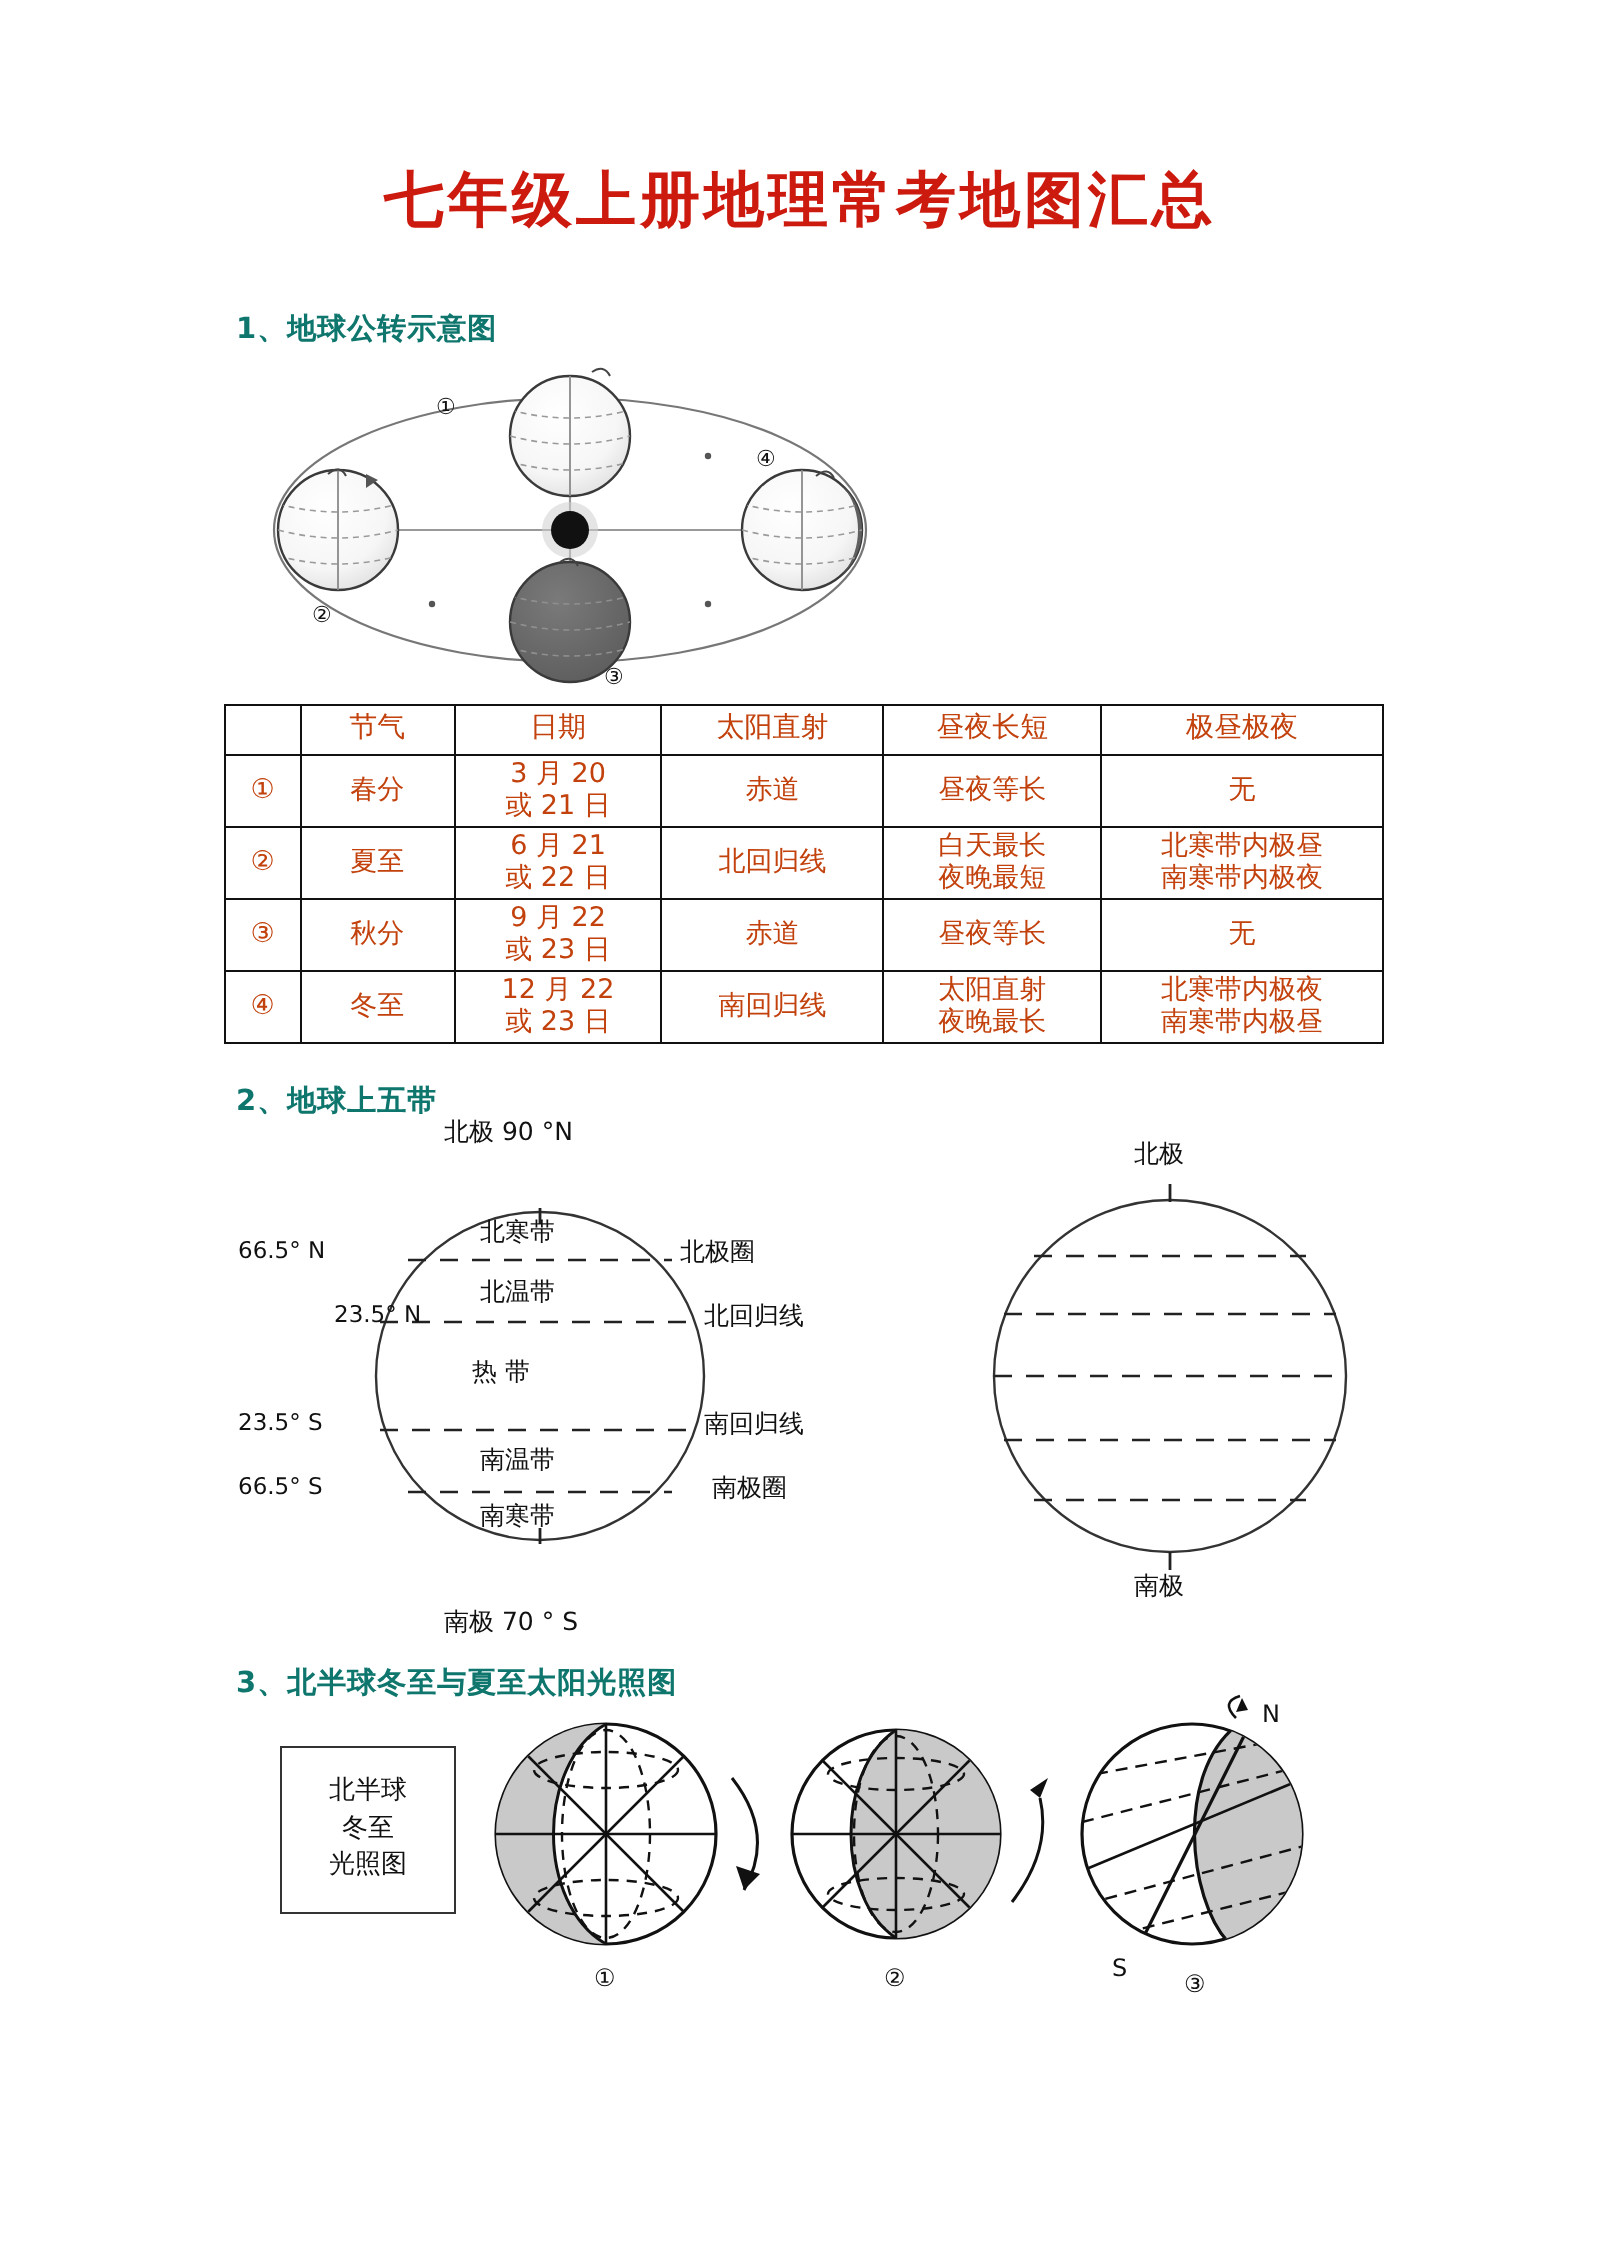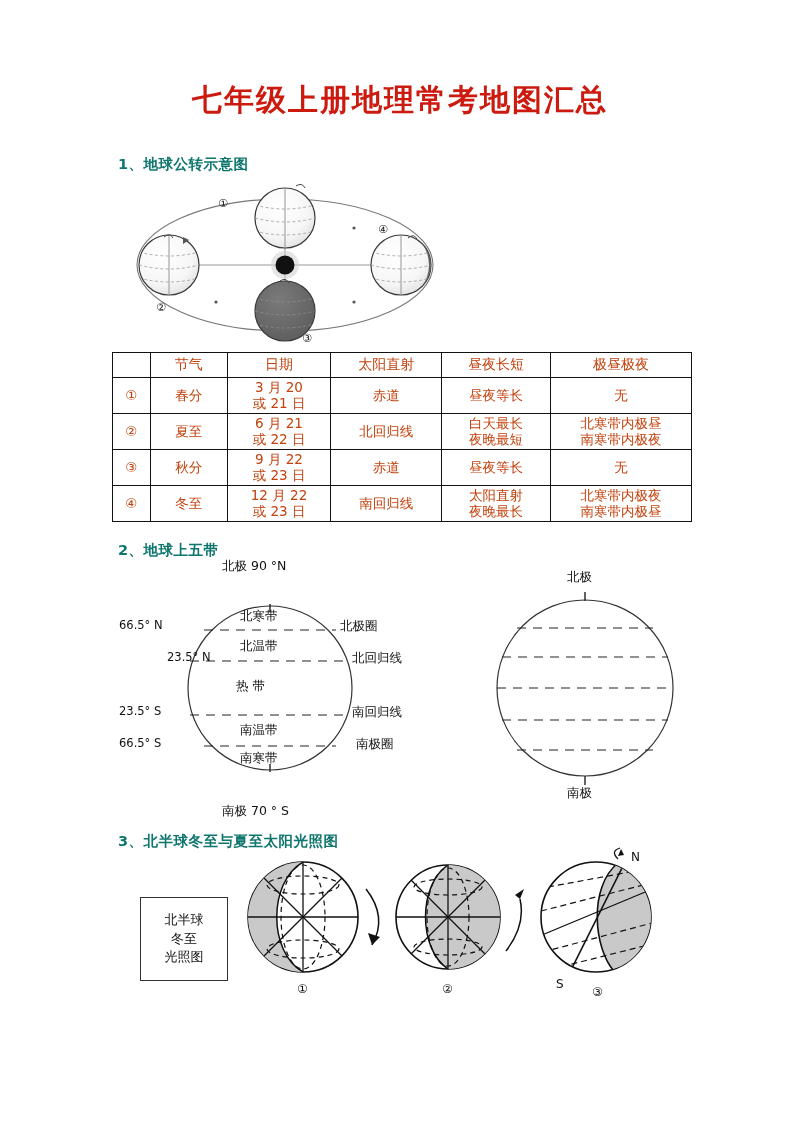--- a/index.html
+++ b/index.html
@@ -83,21 +83,20 @@
   #illum-wrap{position:absolute;left:118px;top:845px;width:580px;height:175px;}
   #illum-box{
     position:absolute;left:22px;top:28px;
     width:86px;height:82px;
     border:1px solid #333;
     display:flex;flex-direction:column;
     align-items:center;justify-content:center;
     font-size:13px;line-height:1.45;
     color:#111;
     font-family:"DejaVu Sans",sans-serif;
-    margin-top:24px;
   }
   svg{display:block;overflow:visible;}
 </style>
 </head>
 <body>
 
 <div class="page">
 
   <div class="doc-title">七年级上册地理常考地图汇总</div>
 

